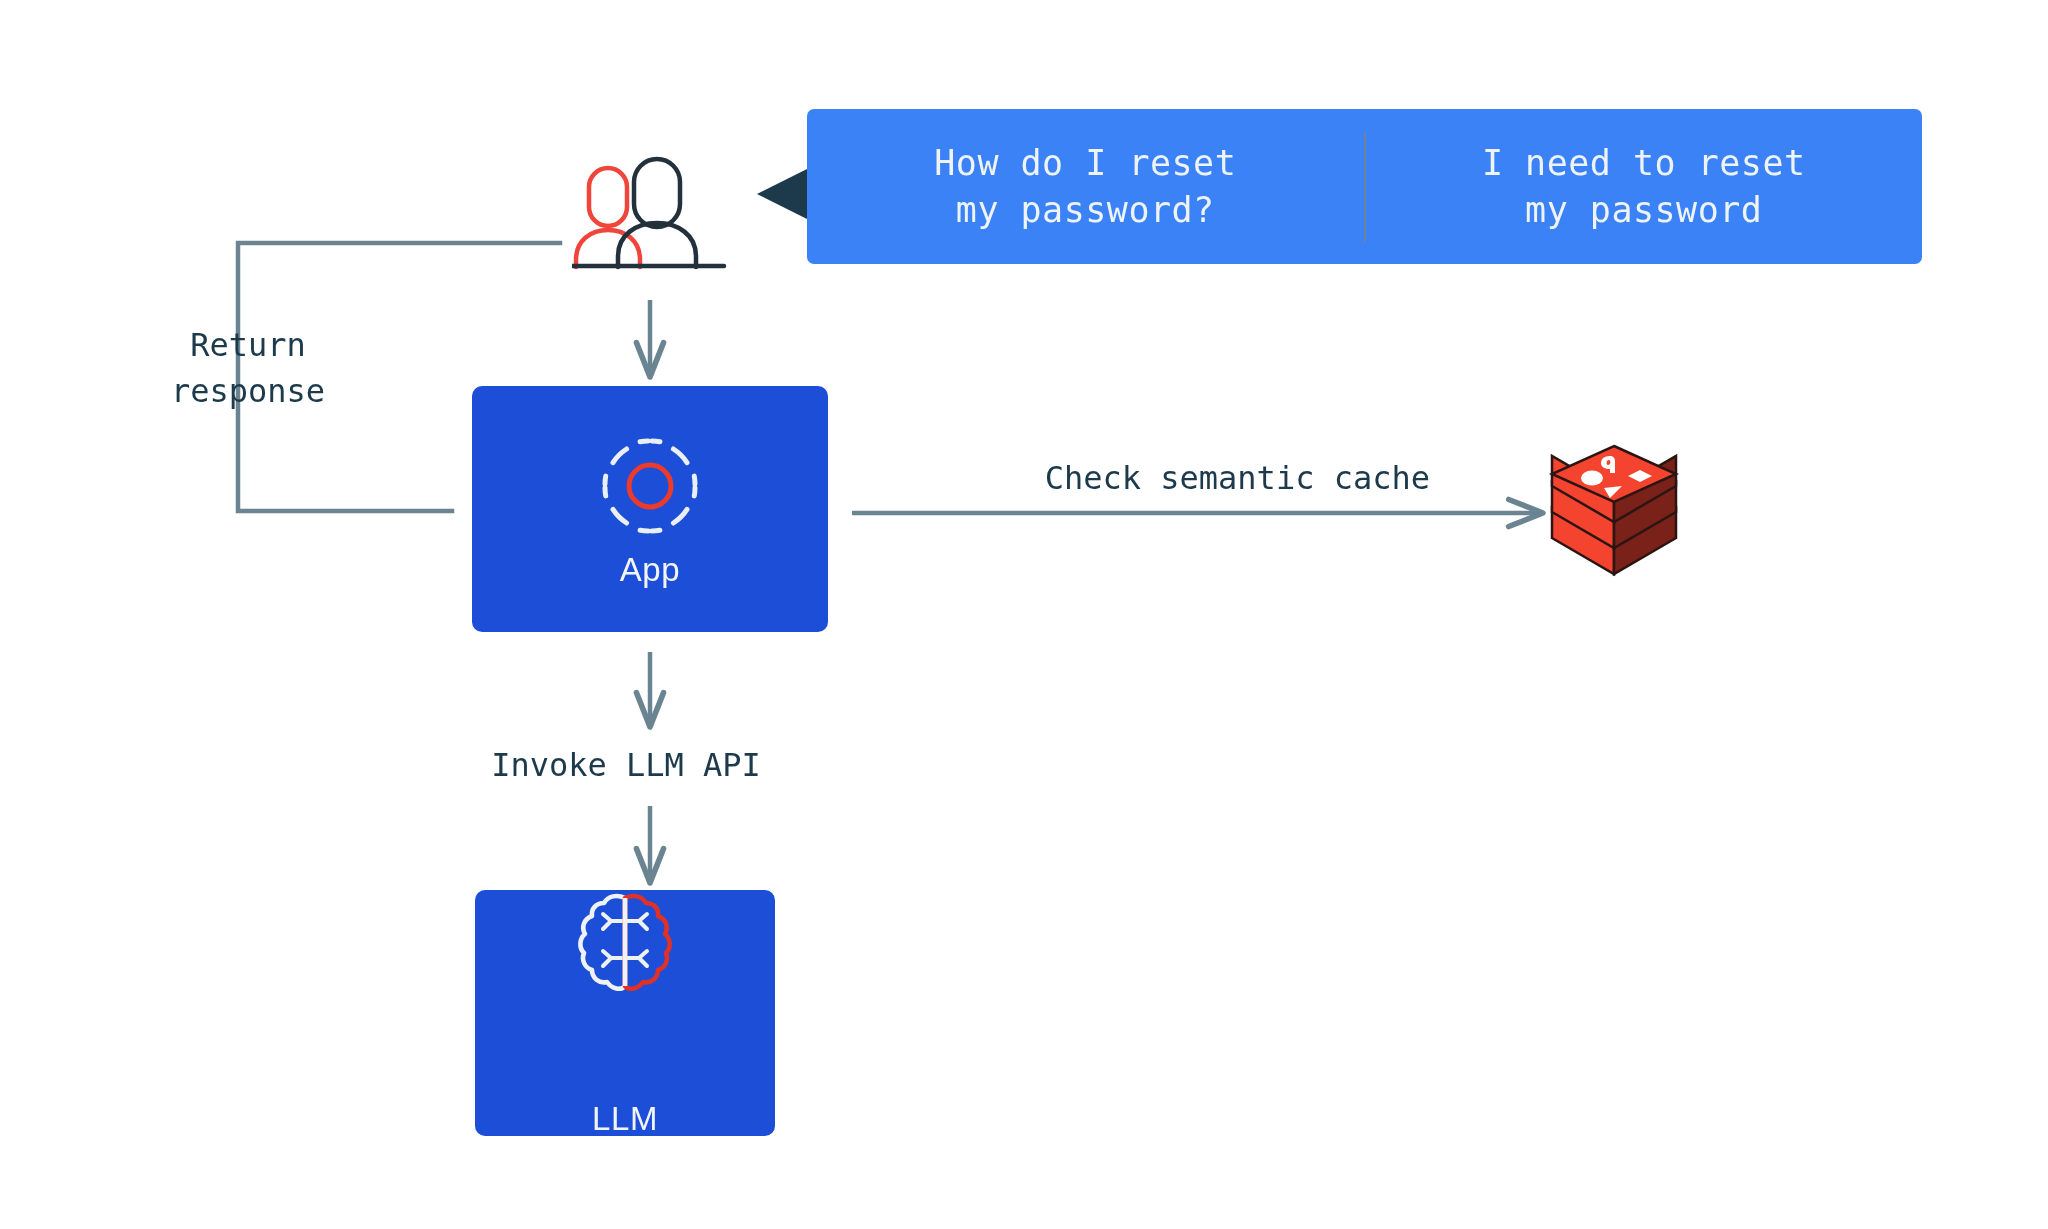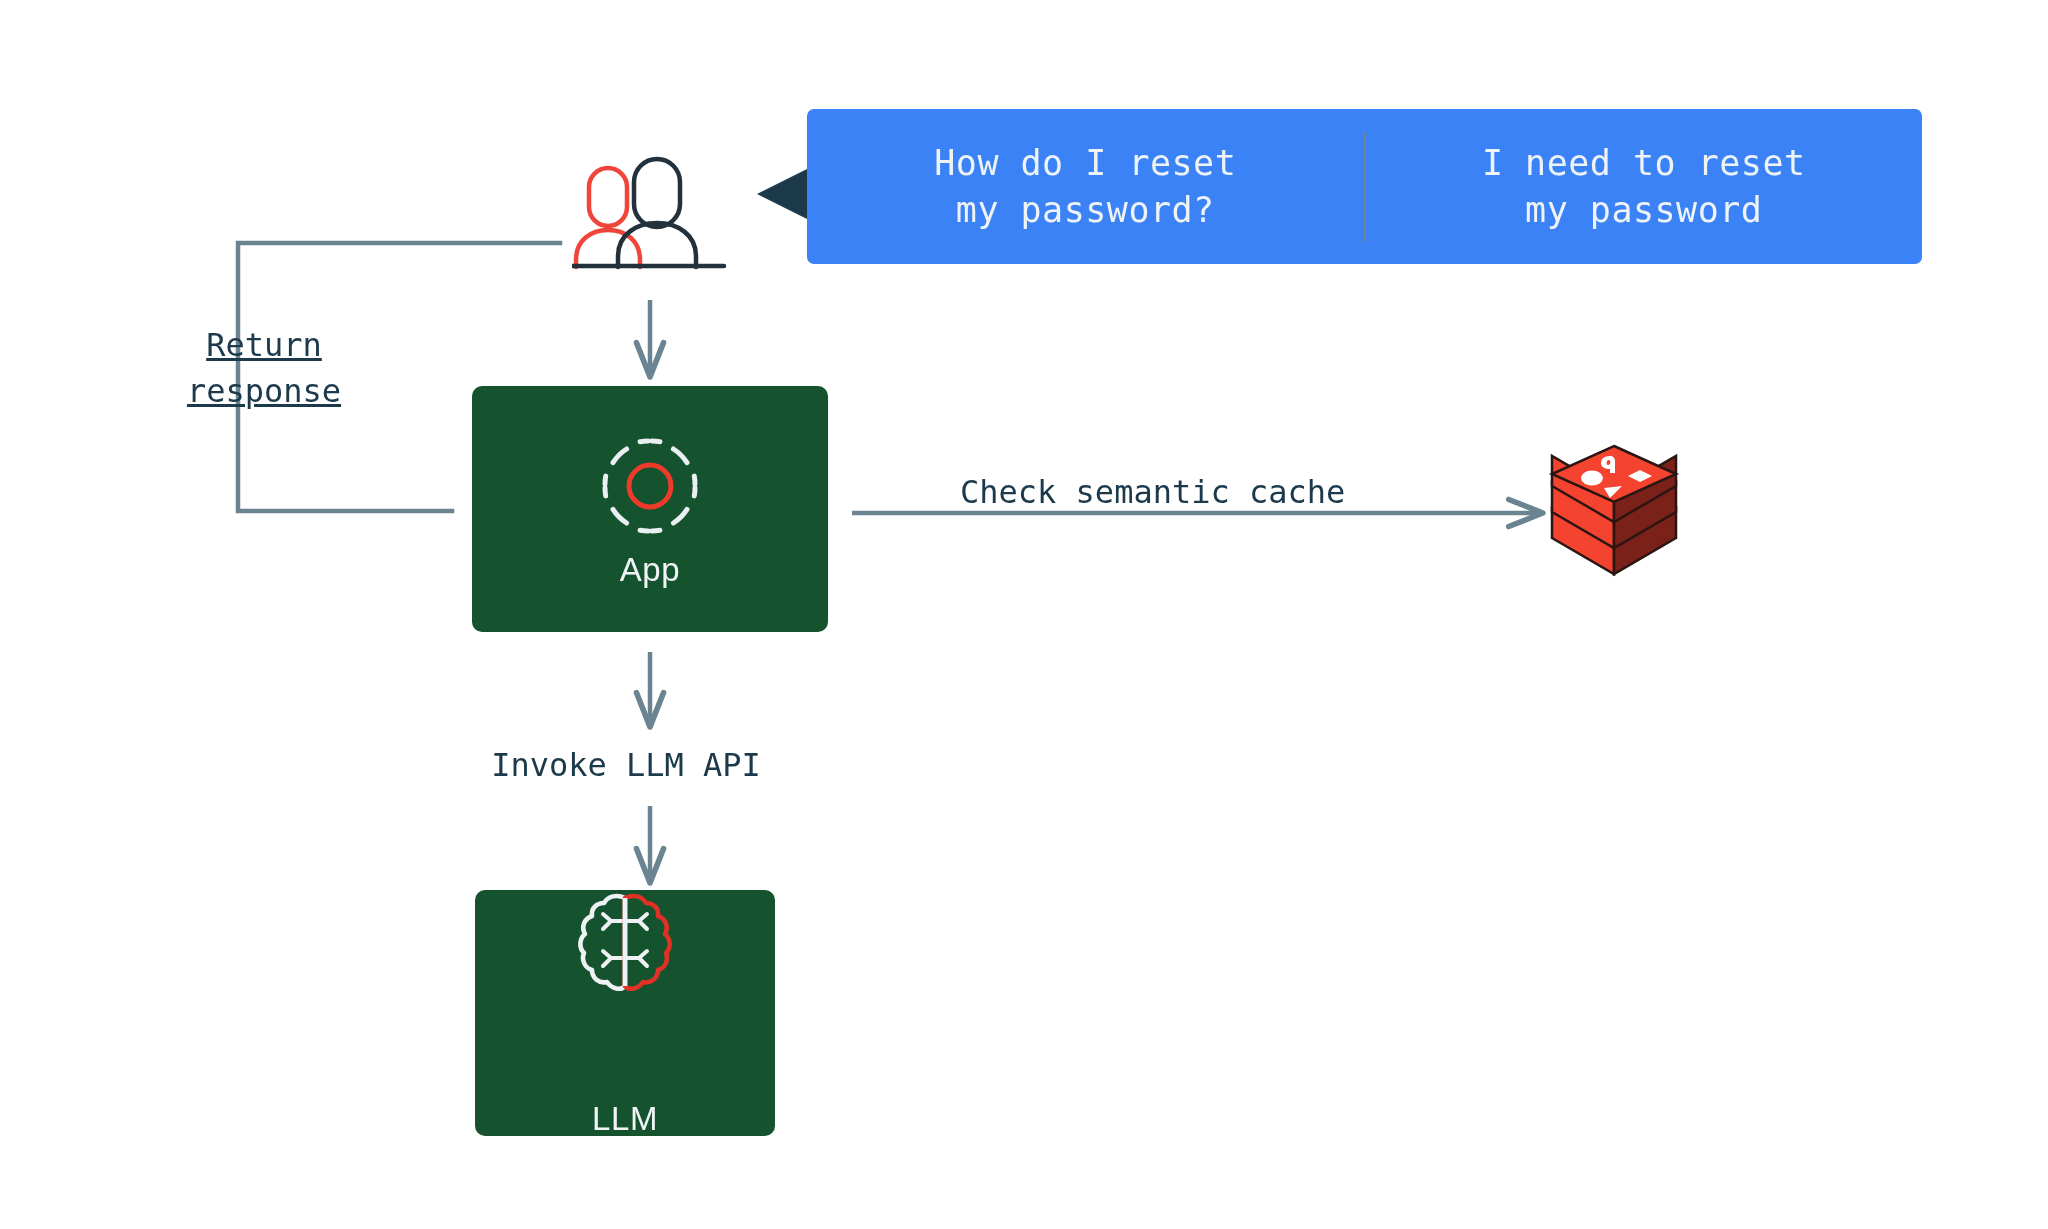--- a/index.html
+++ b/index.html
@@ -62,21 +62,21 @@
   }
   .bubble-divider {
     width: 2px;
     height: 110px;
     background: #6c8594;
     flex: 0 0 auto;
   }
   
   .node-box {
     position: absolute;
-    background: #14532d;
+    background: #1d4ed8;
     border-radius: 10px;
     display: flex;
     flex-direction: column;
     align-items: center;
     justify-content: center;
     z-index: 3;
   }
   #app-box {
     left: 472px;
     top: 386px;
@@ -105,31 +105,30 @@
   .edge-label {
     position: absolute;
     color: #1c3a4b;
     font-family: "DejaVu Sans Mono", monospace;
     font-size: 32px;
     line-height: 46px;
     white-space: pre-line;
     z-index: 3;
   }
   #label-return {
-    left: 144px;
+    left: 128px;
     top: 322px;
     width: 240px;
     text-align: center;
-    text-decoration: underline;
   }
   #label-cache {
     left: 960px;
-    top: 469px;
+    top: 455px;
     width: 470px;
-    text-align: left;
+    text-align: right;
   }
   #label-invoke {
     left: 446px;
     top: 742px;
     width: 360px;
     text-align: center;
   }
   
   #users-icon {
     position: absolute;

